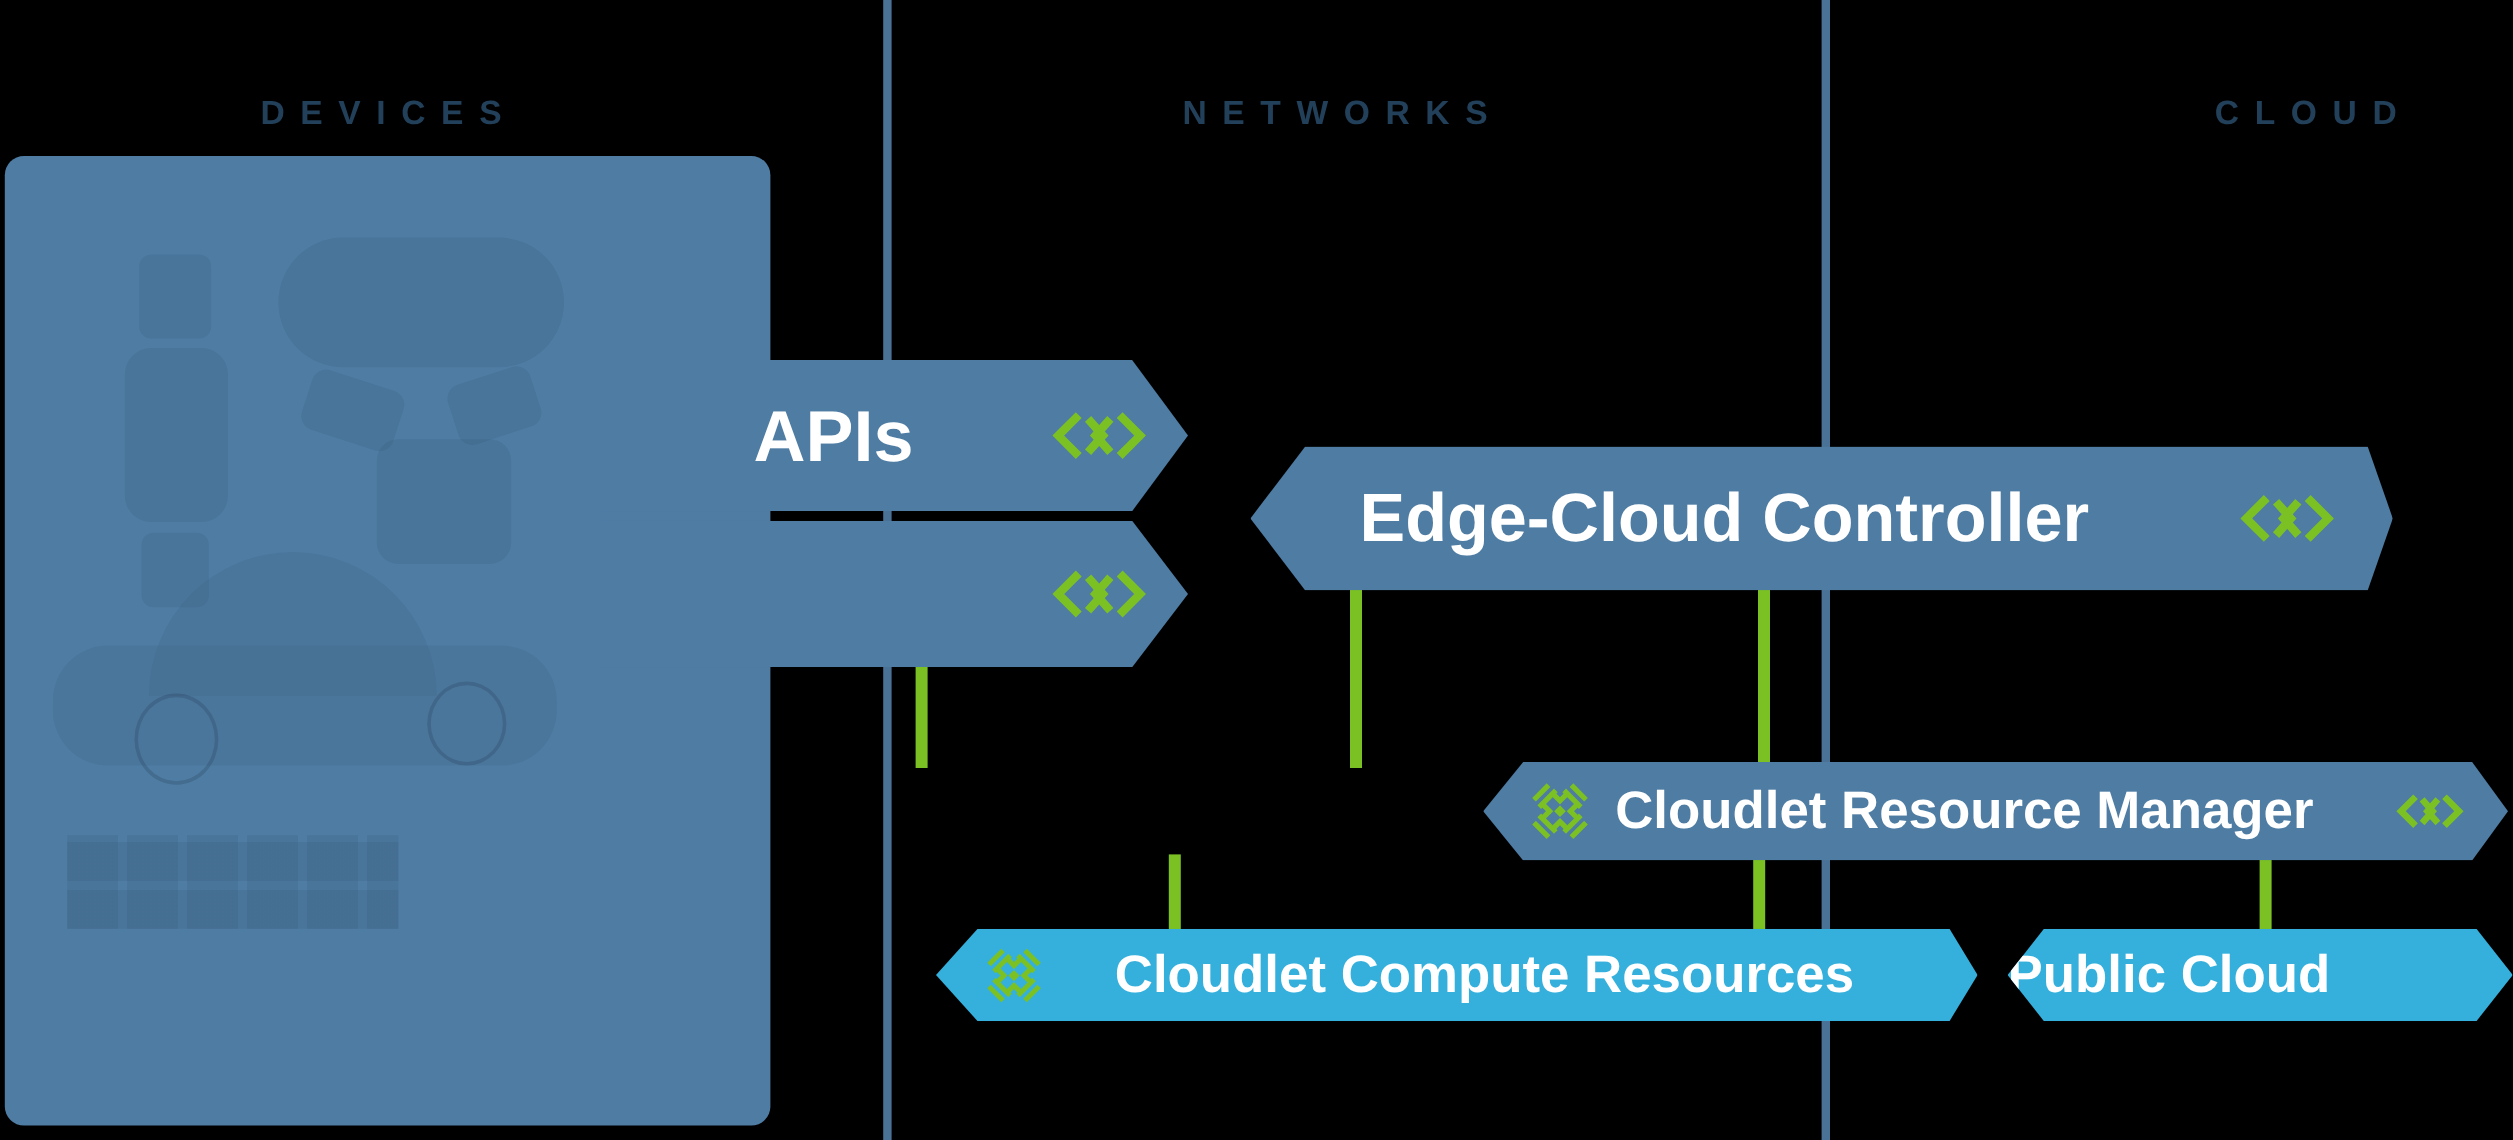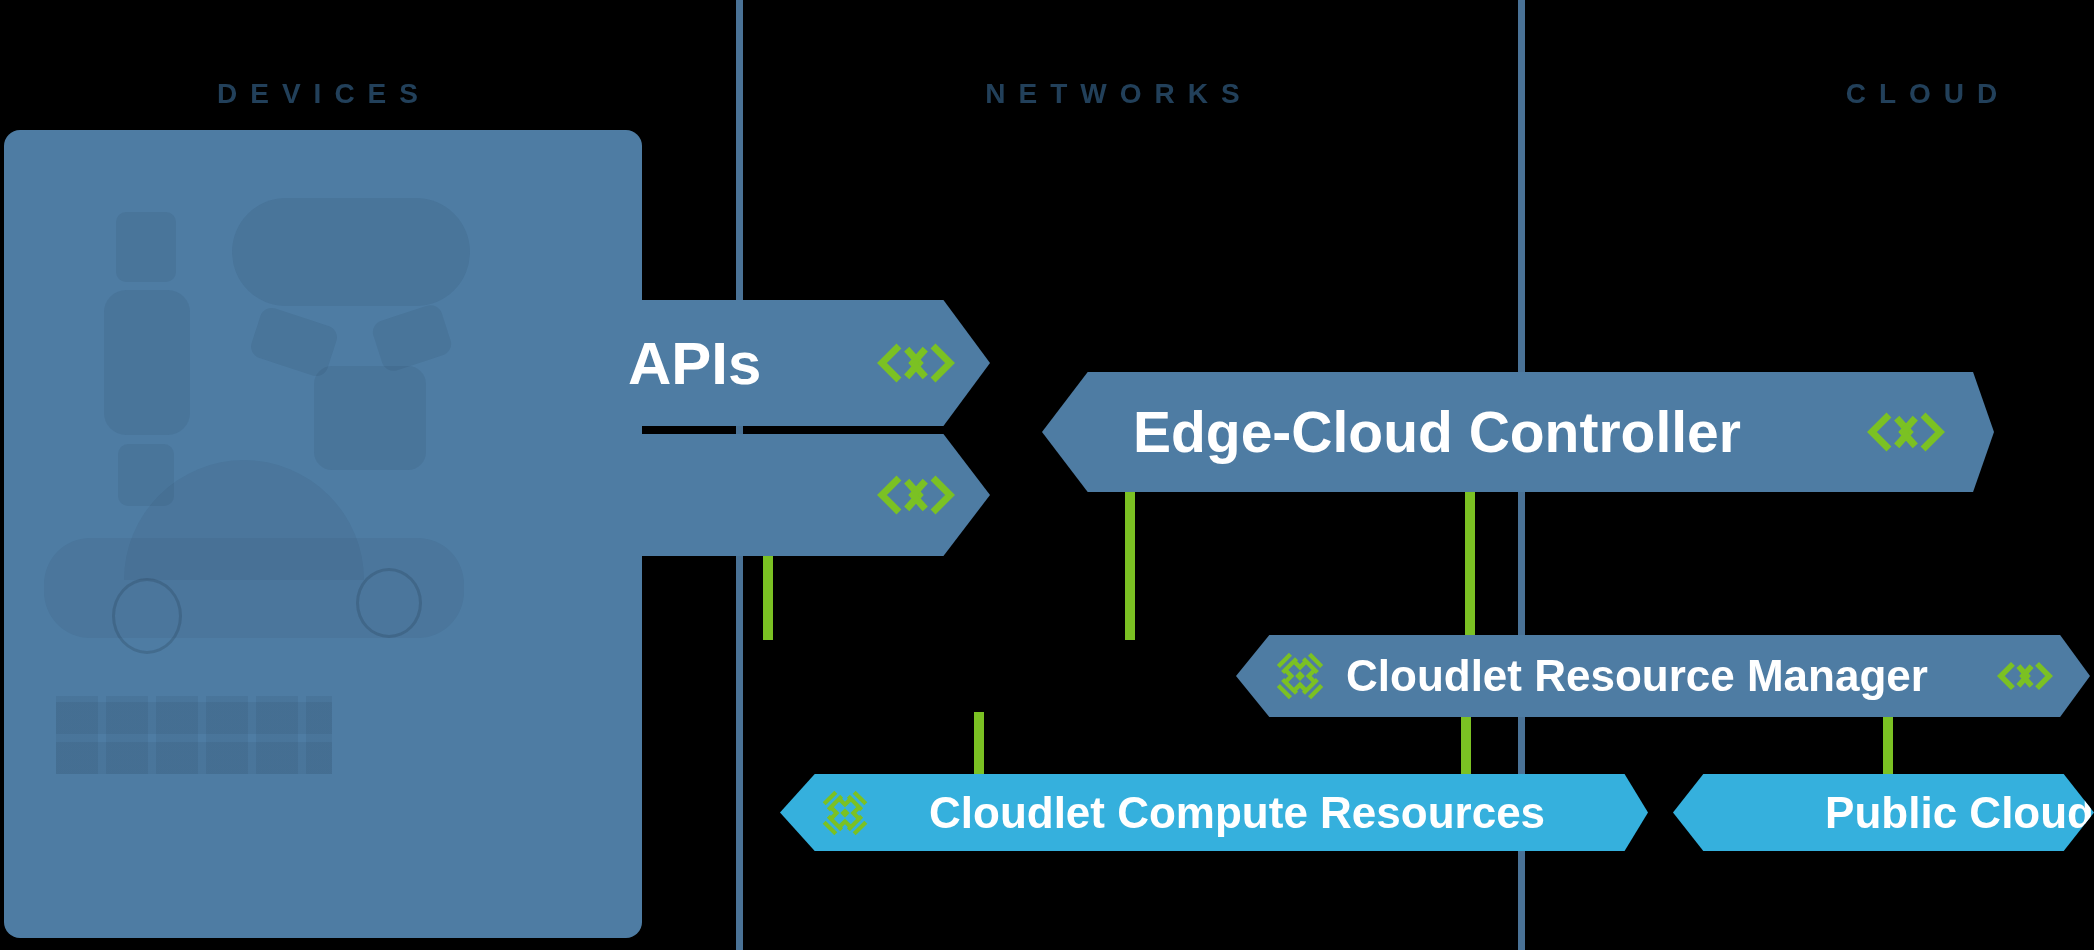--- a/index.html
+++ b/index.html
@@ -41,21 +41,21 @@
   .banner.apis {left:500px;top:300px;width:490px;height:126px;font-size:60px;padding-left:128px;box-sizing:border-box;}
   .banner.sdks {left:500px;top:434px;width:490px;height:122px;font-size:60px;padding-left:110px;box-sizing:border-box;}
   .banner.ecc  {left:1042px;top:372px;width:952px;height:120px;font-size:57px;padding-left:91px;box-sizing:border-box;
                 clip-path:polygon(4.8% 0,97.8% 0,100% 50%,97.8% 100%,4.8% 100%,0 50%);}
   .banner.dme  {left:410px;top:635px;width:798px;height:82px;font-size:44px;padding-left:14px;box-sizing:border-box;
                 clip-path:polygon(0 0,96% 0,100% 50%,96% 100%,0 100%);}
   .banner.crm  {left:1236px;top:635px;width:854px;height:82px;font-size:44px;padding-left:38px;box-sizing:border-box;
                 clip-path:polygon(3.9% 0,96.5% 0,100% 50%,96.5% 100%,3.9% 100%,0 50%);align-items:center;}
   .banner.ccr  {left:780px;top:774px;width:868px;height:77px;font-size:44px;padding-left:40px;box-sizing:border-box;
                 clip-path:polygon(4% 0,97.3% 0,100% 50%,97.3% 100%,4% 100%,0 50%);}
-  .banner.pc   {left:1673px;top:774px;width:421px;height:77px;font-size:44px;justify-content:flex-end;
+  .banner.pc   {left:1673px;top:774px;width:421px;height:77px;font-size:44px;justify-content:flex-start;
                 clip-path:polygon(7.2% 0,92.8% 0,100% 50%,92.8% 100%,7.2% 100%,0 50%);}
   
   .mx-logo{color:var(--lime,#7bc123);flex:none;}
   .banner.apis .mx-logo,.banner.sdks .mx-logo{position:absolute;left:372px;width:88px;height:48px;}
   .banner.ecc .mx-logo{position:absolute;left:820px;width:88px;height:48px;}
   .banner.dme .mx-logo{position:absolute;left:690px;width:64px;height:36px;}
   .banner.crm .mx-logo{position:absolute;left:758px;width:62px;height:34px;}
   .cloudlet-ico{color:var(--lime,#7bc123);flex:none;margin-right:20px;width:52px;height:52px;}
   .banner.ccr .cloudlet-ico{width:50px;height:50px;margin-right:22px;}
   svg{display:block;width:100%;height:100%;}

